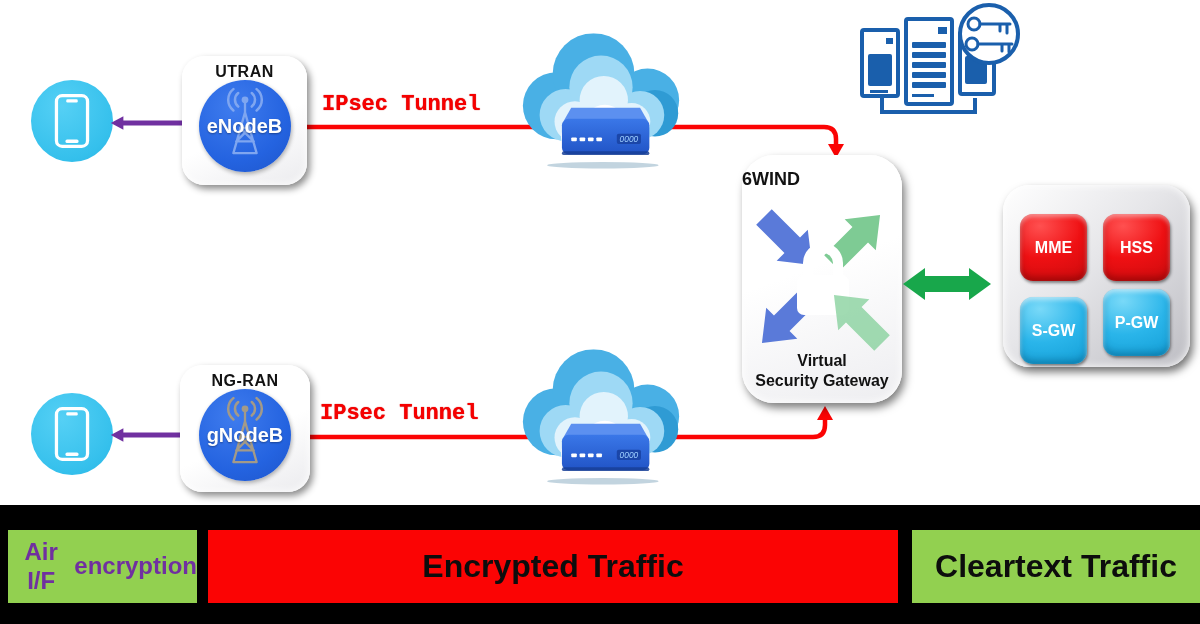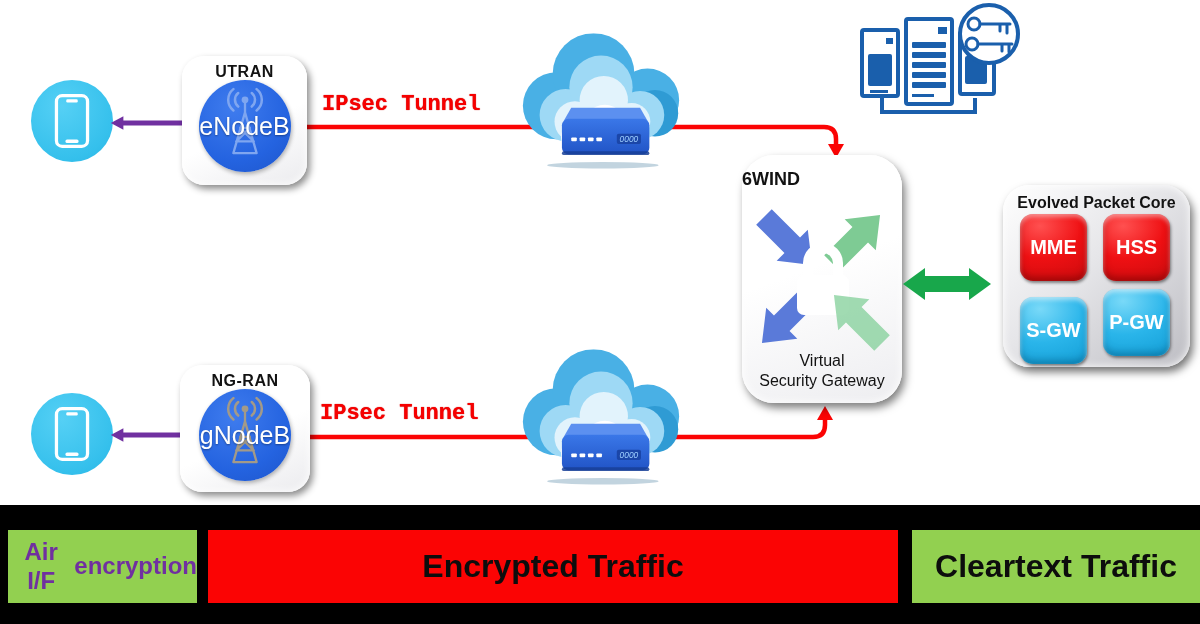--- a/index.html
+++ b/index.html
@@ -17,40 +17,40 @@
   .ran-box{background:linear-gradient(155deg,#ffffff 55%,#ebebee 100%);
     border-radius:22px;box-shadow:3px 4px 7px rgba(0,0,0,.45), inset 0 0 8px #fff;}
   .ran-title{position:absolute;top:7px;left:0;right:0;text-align:center;
     font-weight:bold;font-size:16px;color:#121212;letter-spacing:.5px;}
   .node-circle{position:absolute;left:50%;transform:translateX(-50%);top:24px;
     width:92px;height:92px;border-radius:50%;
     background:radial-gradient(circle at 38% 30%, #3f7cee, #2463e0 62%, #1e55ca 100%);
     box-shadow:1px 2px 4px rgba(0,0,0,.3);
     display:flex;align-items:center;justify-content:center;}
   .node-circle svg.antenna{position:absolute;top:7px;left:50%;transform:translateX(-50%);}
-  .node-label{position:relative;z-index:2;color:#fff;font-weight:normal;font-size:25px;
+  .node-label{position:relative;z-index:2;color:#fff;font-weight:bold;font-size:20px;
     text-shadow:0 1px 2px rgba(0,0,0,.35);text-align:right;}
   
   .tunnel-label{font-weight:bold;font-size:22px;color:#f60000;
     text-shadow:0 0 1px #c00000;font-family:Liberation Mono, monospace;}
   
   .gw-box{background:linear-gradient(160deg,#ffffff 45%,#ededf0 100%);
     border-radius:32px;box-shadow:3px 5px 9px rgba(0,0,0,.5), inset 0 0 10px #fff;}
   .gw-title{position:absolute;top:14px;left:0;right:0;
     font-weight:bold;font-size:18px;color:#121212;}
   .gw-role{position:absolute;bottom:12px;left:0;right:0;text-align:center;
-    font-weight:normal;font-size:16px;line-height:1.25;color:#121212;}
+    font-weight:bold;font-size:16px;line-height:1.25;color:#121212;}
   
   .epc-box{background:linear-gradient(135deg,#ffffff 0%,#e6e6e9 45%,#bdbdc3 100%);
     border-radius:26px;box-shadow:3px 5px 9px rgba(0,0,0,.55), inset 0 0 9px #fff;}
   .epc-title{position:absolute;top:9px;left:0;right:0;text-align:center;
     font-weight:bold;font-size:16px;color:#121212;}
   .tile{position:absolute;width:67px;height:67px;border-radius:13px;
     display:flex;align-items:center;justify-content:center;
-    color:#fff;font-weight:bold;font-size:20px;
+    color:#fff;font-weight:bold;font-size:16px;
     box-shadow:1px 2px 3px rgba(0,0,0,.45);}
   .tile-red{background:radial-gradient(130% 100% at 30% 18%, #ff5050 0%, #ef1013 48%, #c90b0d 100%);
     box-shadow:inset 0 3px 4px rgba(255,255,255,.45), inset 0 -4px 7px rgba(110,0,0,.5), 1px 2px 3px rgba(0,0,0,.45);}
   .tile-cyan{background:radial-gradient(130% 100% at 30% 18%, #79d9f8 0%, #2ab5ea 50%, #129dd5 100%);
     box-shadow:inset 0 3px 4px rgba(255,255,255,.55), inset 0 -4px 7px rgba(0,85,125,.45), 1px 2px 3px rgba(0,0,0,.45);}
   
   .band{left:0;top:505px;width:1200px;height:119px;background:#000;}
   .bar{position:absolute;top:25px;height:73px;display:flex;flex-direction:row;
     align-items:center;justify-content:center;text-align:center;}
   .bar-green{background:#92d050;}
@@ -208,21 +208,20 @@
       <div>Virtual</div>
       <div>Security Gateway</div>
     </div>
   </div>
 
   <svg class="abs" style="left:903px;top:264px" width="88" height="40" viewBox="0 0 88 40">
     <polygon points="0,20 22,4 22,12 66,12 66,4 88,20 66,36 66,28 22,28 22,36" fill="#18a74b"></polygon>
   </svg>
 
   <div class="abs epc-box" style="left:1003px;top:185px;width:187px;height:182px">
-    <div class="epc-title">Evolved Packet Core</div>
     <div class="tile tile-red" style="left:17px;top:29px">MME</div>
     <div class="tile tile-red" style="left:100px;top:29px">HSS</div>
     <div class="tile tile-cyan" style="left:17px;top:112px">S-GW</div>
     <div class="tile tile-cyan" style="left:100px;top:104px">P-GW</div>
   </div>
 
   <div class="abs phone-circle" style="left:31px;top:393px">
     <svg width="36" height="56">
         <use href="#sym-phone"></use>
       </svg>

